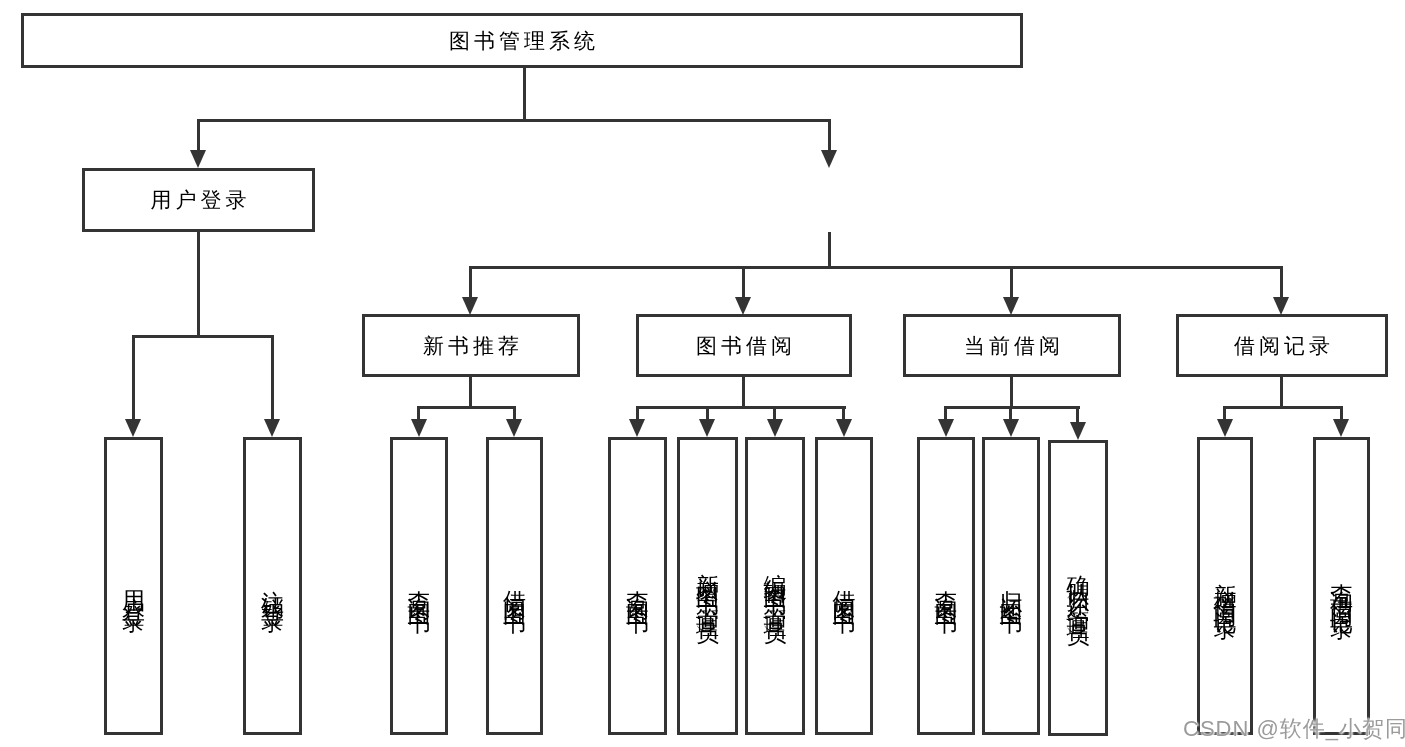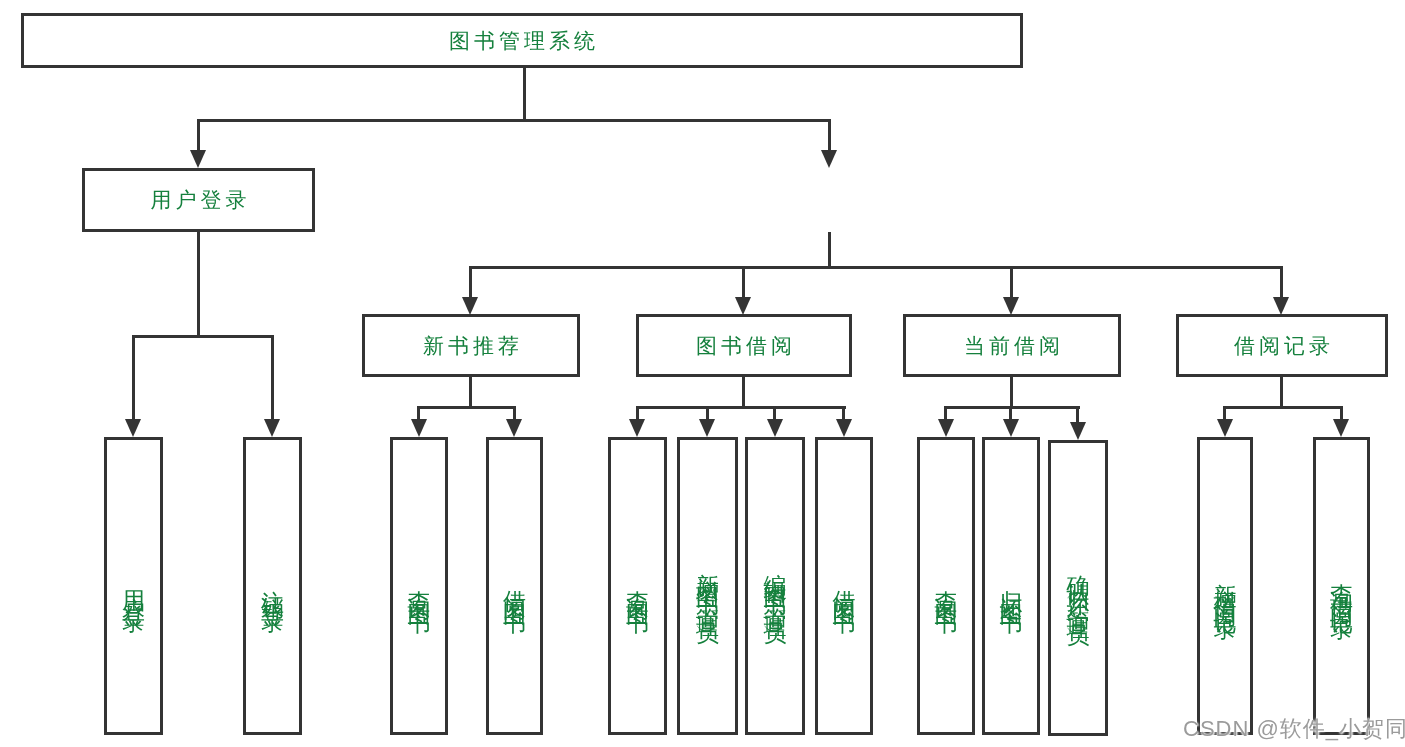--- a/index.html
+++ b/index.html
@@ -1,20 +1,20 @@
 <!DOCTYPE html>
 <html><head>
 <meta charset="utf-8">
 <style>
   html,body{margin:0;padding:0;background:#ffffff;}
   body{width:1405px;height:747px;position:relative;overflow:hidden;
        font-family:"Liberation Sans","DejaVu Sans",sans-serif;}
   #canvas{position:absolute;left:0;top:0;width:1405px;height:747px;background:#ffffff;}
   .box{position:absolute;background:#ffffff;border:3px solid #343434;box-sizing:border-box;
-       display:flex;align-items:center;justify-content:center;color:#15803d;}
+       display:flex;align-items:center;justify-content:center;color:#000000;}
   .hbox{font-size:21px;letter-spacing:4px;text-indent:4px;white-space:nowrap;}
   .leaf{writing-mode:vertical-rl;text-orientation:mixed;font-size:23px;letter-spacing:7px;
         line-height:1;padding:4px 0;}
   .vl{position:absolute;width:3px;background:#343434;}
   .hl{position:absolute;height:3px;background:#343434;}
   .ar{position:absolute;width:0;height:0;border-left:8px solid transparent;
       border-right:8px solid transparent;border-top:18px solid #343434;}
   .watermark{position:absolute;left:1183px;top:714px;font-size:22px;color:#9b9b9b;
       white-space:nowrap;letter-spacing:1px;
       text-shadow:0 0 2px #ffffff,0 0 3px #ffffff,1px 1px 2px #ffffff;}

